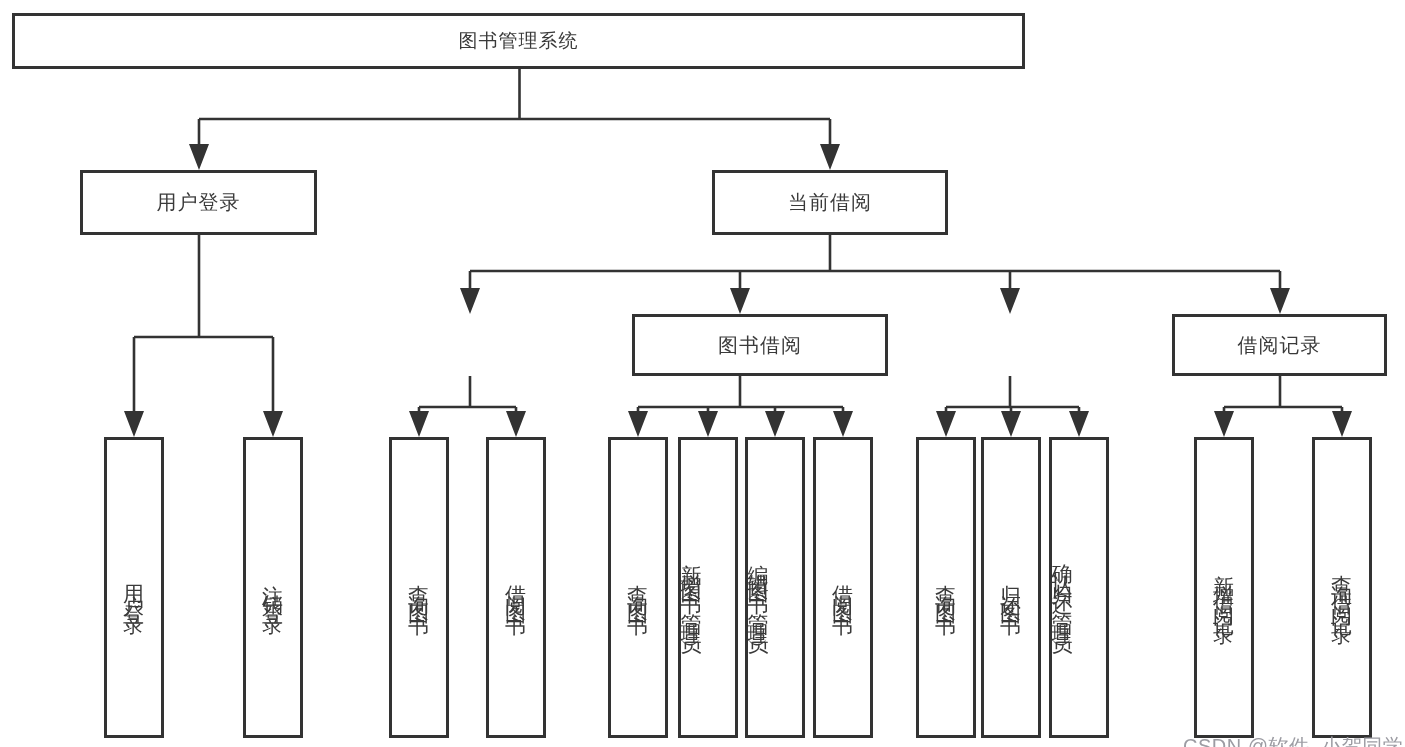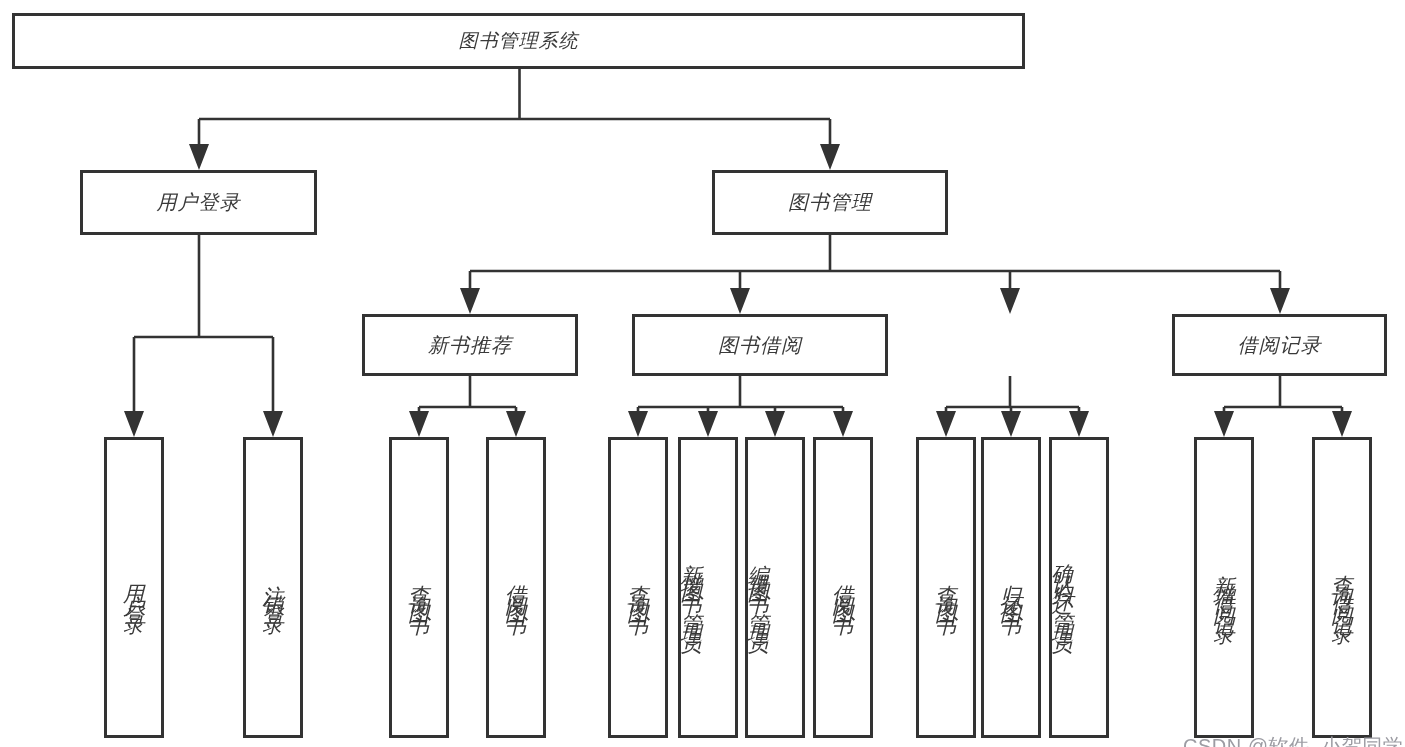--- a/index.html
+++ b/index.html
@@ -20,21 +20,20 @@
     pointer-events: none;
   }
   .box {
     position: absolute;
     box-sizing: border-box;
     border: 3px solid #333333;
     background: #ffffff;
     display: flex;
     align-items: center;
     justify-content: center;
-    font-style: italic;
   }
   .hlabel {
     font-size: 20px;
     letter-spacing: 1px;
     white-space: nowrap;
   }
   .root-label { font-size: 19px; }
   .leaf {
     top: 437px;
     width: 60px;
@@ -111,26 +110,23 @@
   </svg>
 
   <div class="box" style="left:12px;top:13px;width:1013px;height:56px">
     <span class="hlabel root-label">图书管理系统</span>
   </div>
 
   <div class="box" style="left:80px;top:170px;width:237px;height:65px">
     <span class="hlabel">用户登录</span>
   </div>
   <div class="box" style="left:712px;top:170px;width:236px;height:65px">
-    <span class="hlabel">图书管理</span>
+    <span class="hlabel">当前借阅</span>
   </div>
 
-  <div class="box" style="left:362px;top:314px;width:216px;height:62px">
-    <span class="hlabel">新书推荐</span>
-  </div>
   <div class="box" style="left:632px;top:314px;width:256px;height:62px">
     <span class="hlabel">图书借阅</span>
   </div>
   <div class="box" style="left:1172px;top:314px;width:215px;height:62px">
     <span class="hlabel">借阅记录</span>
   </div>
 
   <div class="box leaf" style="left:104px">
     <span class="vtext">用户登录</span>
   </div>

